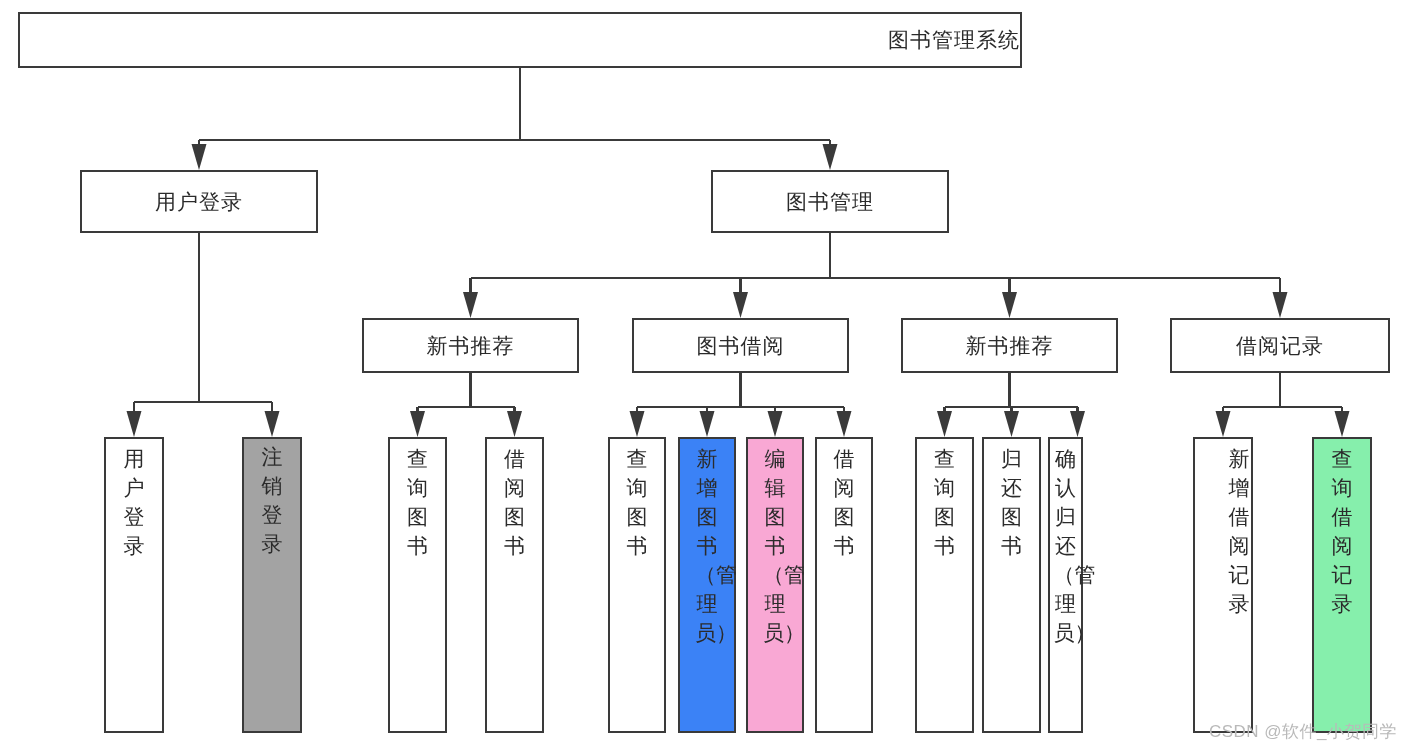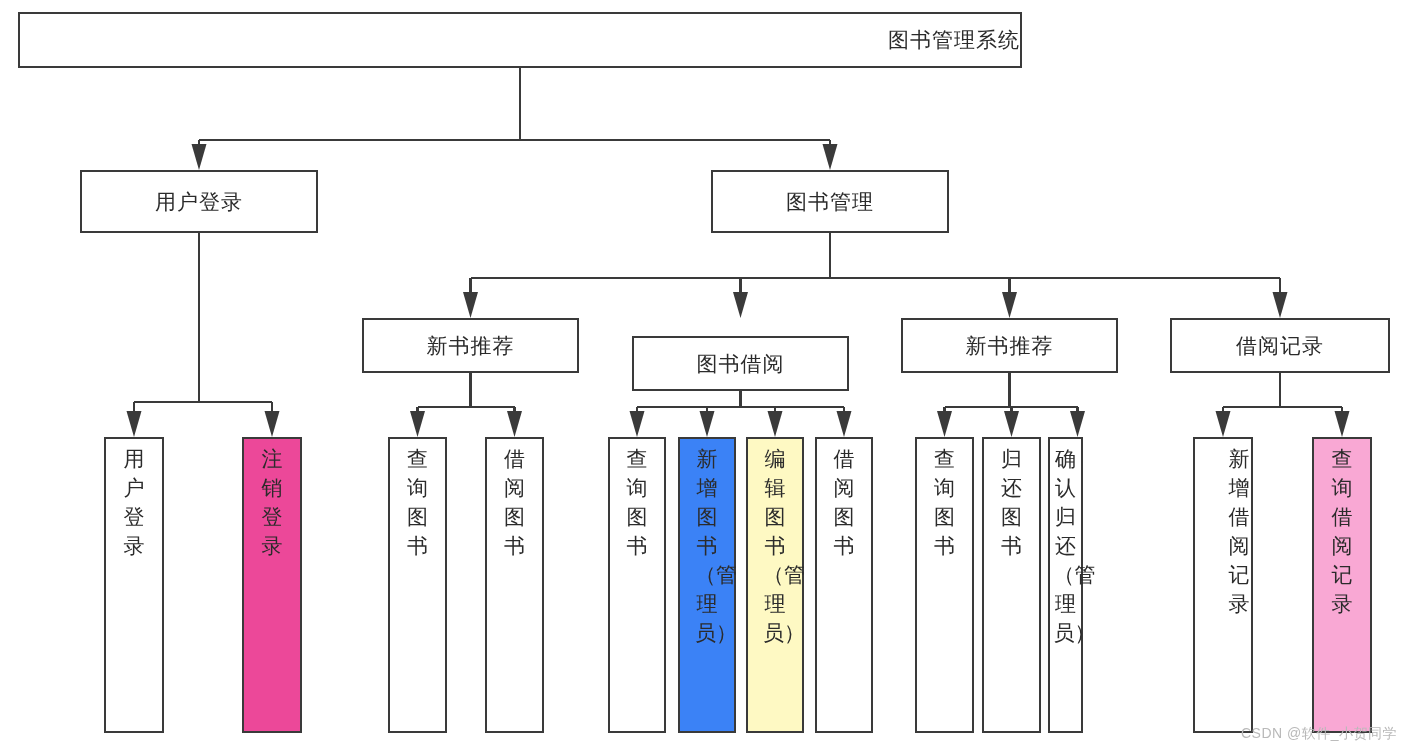--- a/index.html
+++ b/index.html
@@ -57,21 +57,21 @@
     white-space: normal;
   }
   .node-label {
     display: block;
     user-select: none;
   }
   #watermark {
     position: absolute;
     right: 8px;
     bottom: 4px;
-    font-size: 14px;
+    font-size: 17px;
     color: #b9b9b9;
     letter-spacing: 0.5px;
     white-space: nowrap;
     pointer-events: none;
   }
 </style>
 </head>
 <body>
 
 <div id="diagram-root">
@@ -135,63 +135,63 @@
       </div>
       <div class="node horizontal" style="left: 80px; top: 170px; width: 238px; height: 63px; border-color: rgb(58, 58, 58); background: rgb(255, 255, 255);">
         <span class="node-label">用户登录</span>
       </div>
       <div class="node horizontal" style="left: 711px; top: 170px; width: 238px; height: 63px; border-color: rgb(58, 58, 58); background: rgb(255, 255, 255);">
         <span class="node-label">图书管理</span>
       </div>
       <div class="node horizontal" style="left: 362px; top: 318px; width: 217px; height: 55px; border-color: rgb(58, 58, 58); background: rgb(255, 255, 255);">
         <span class="node-label">新书推荐</span>
       </div>
-      <div class="node horizontal" style="left: 632px; top: 336px; width: 217px; height: 55px; border-color: rgb(58, 58, 58); background: rgb(255, 255, 255);">
+      <div class="node horizontal" style="left: 632px; top: 318px; width: 217px; height: 55px; border-color: rgb(58, 58, 58); background: rgb(255, 255, 255);">
         <span class="node-label">图书借阅</span>
       </div>
       <div class="node horizontal" style="left: 901px; top: 318px; width: 217px; height: 55px; border-color: rgb(58, 58, 58); background: rgb(255, 255, 255);">
         <span class="node-label">新书推荐</span>
       </div>
       <div class="node horizontal" style="left: 1170px; top: 318px; width: 220px; height: 55px; border-color: rgb(58, 58, 58); background: rgb(255, 255, 255);">
         <span class="node-label">借阅记录</span>
       </div>
       <div class="node vertical" style="left: 104px; top: 437px; width: 60px; height: 296px; border-color: rgb(58, 58, 58); background: rgb(255, 255, 255);">
         <span class="node-label">用户登录</span>
       </div>
-      <div class="node vertical" style="left: 242px; top: 437px; width: 60px; height: 296px; border-color: rgb(58, 58, 58); background: #ec4899;">
+      <div class="node vertical" style="left: 242px; top: 437px; width: 60px; height: 296px; border-color: rgb(58, 58, 58); background: #a3a3a3; font-family: Liberation Mono, monospace;">
         <span class="node-label">注销登录</span>
       </div>
       <div class="node vertical" style="left: 388px; top: 437px; width: 59px; height: 296px; border-color: rgb(58, 58, 58); background: rgb(255, 255, 255);">
         <span class="node-label">查询图书</span>
       </div>
       <div class="node vertical" style="left: 485px; top: 437px; width: 59px; height: 296px; border-color: rgb(58, 58, 58); background: rgb(255, 255, 255);">
         <span class="node-label">借阅图书</span>
       </div>
       <div class="node vertical" style="left: 608px; top: 437px; width: 58px; height: 296px; border-color: rgb(58, 58, 58); background: rgb(255, 255, 255);">
         <span class="node-label">查询图书</span>
       </div>
       <div class="node vertical" style="left: 678px; top: 437px; width: 58px; height: 296px; border-color: rgb(58, 58, 58); background: #3b82f6;">
         <span class="node-label">新增图书（管理员）</span>
       </div>
-      <div class="node vertical" style="left: 746px; top: 437px; width: 58px; height: 296px; border-color: rgb(58, 58, 58); background: #fef9c3;">
+      <div class="node vertical" style="left: 746px; top: 437px; width: 58px; height: 296px; border-color: rgb(58, 58, 58); background: #f9a8d4;">
         <span class="node-label">编辑图书（管理员）</span>
       </div>
       <div class="node vertical" style="left: 815px; top: 437px; width: 58px; height: 296px; border-color: rgb(58, 58, 58); background: rgb(255, 255, 255);">
         <span class="node-label">借阅图书</span>
       </div>
       <div class="node vertical" style="left: 915px; top: 437px; width: 59px; height: 296px; border-color: rgb(58, 58, 58); background: rgb(255, 255, 255);">
         <span class="node-label">查询图书</span>
       </div>
       <div class="node vertical" style="left: 982px; top: 437px; width: 59px; height: 296px; border-color: rgb(58, 58, 58); background: rgb(255, 255, 255);">
         <span class="node-label">归还图书</span>
       </div>
       <div class="node vertical" style="left: 1048px; top: 437px; width: 35px; height: 296px; border-color: rgb(58, 58, 58); background: rgb(255, 255, 255);">
         <span class="node-label">确认归还（管理员）</span>
       </div>
       <div class="node vertical" style="left: 1193px; top: 437px; width: 60px; height: 296px; border-color: rgb(58, 58, 58); background: rgb(255, 255, 255); justify-content: flex-end;">
         <span class="node-label">新增借阅记录</span>
       </div>
-      <div class="node vertical" style="left: 1312px; top: 437px; width: 60px; height: 296px; border-color: rgb(58, 58, 58); background: #f9a8d4;">
+      <div class="node vertical" style="left: 1312px; top: 437px; width: 60px; height: 296px; border-color: rgb(58, 58, 58); background: #86efac;">
         <span class="node-label">查询借阅记录</span>
       </div>
     </div>
   <div id="watermark">CSDN @软件_小贺同学</div>
 </div>
 
 </body></html>

